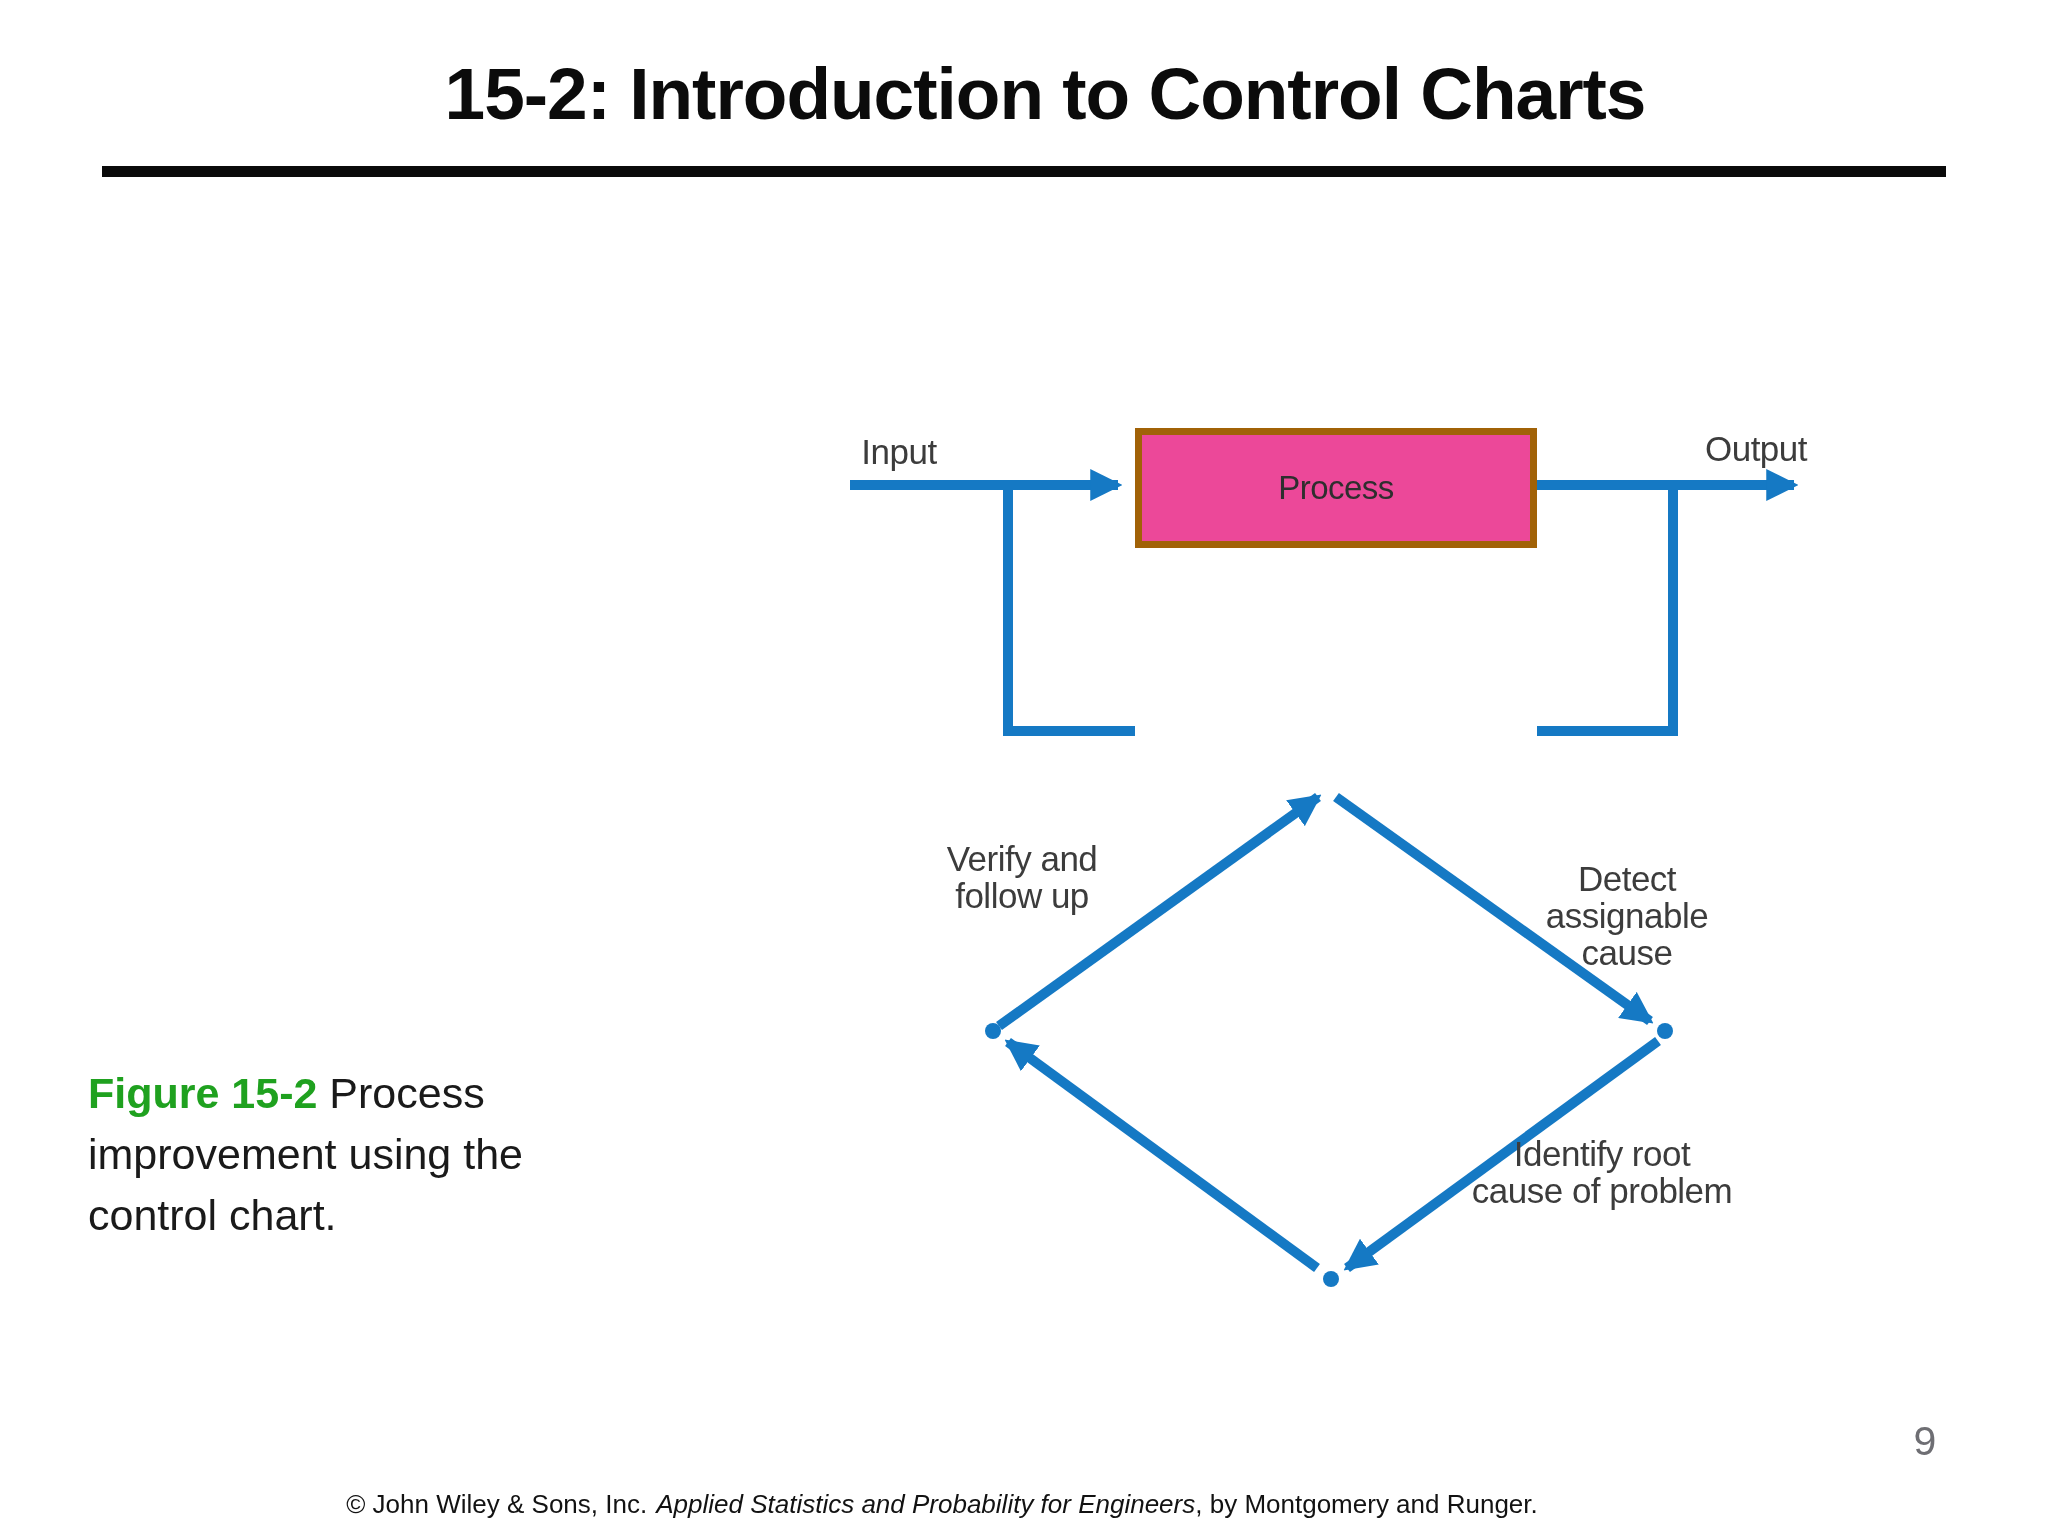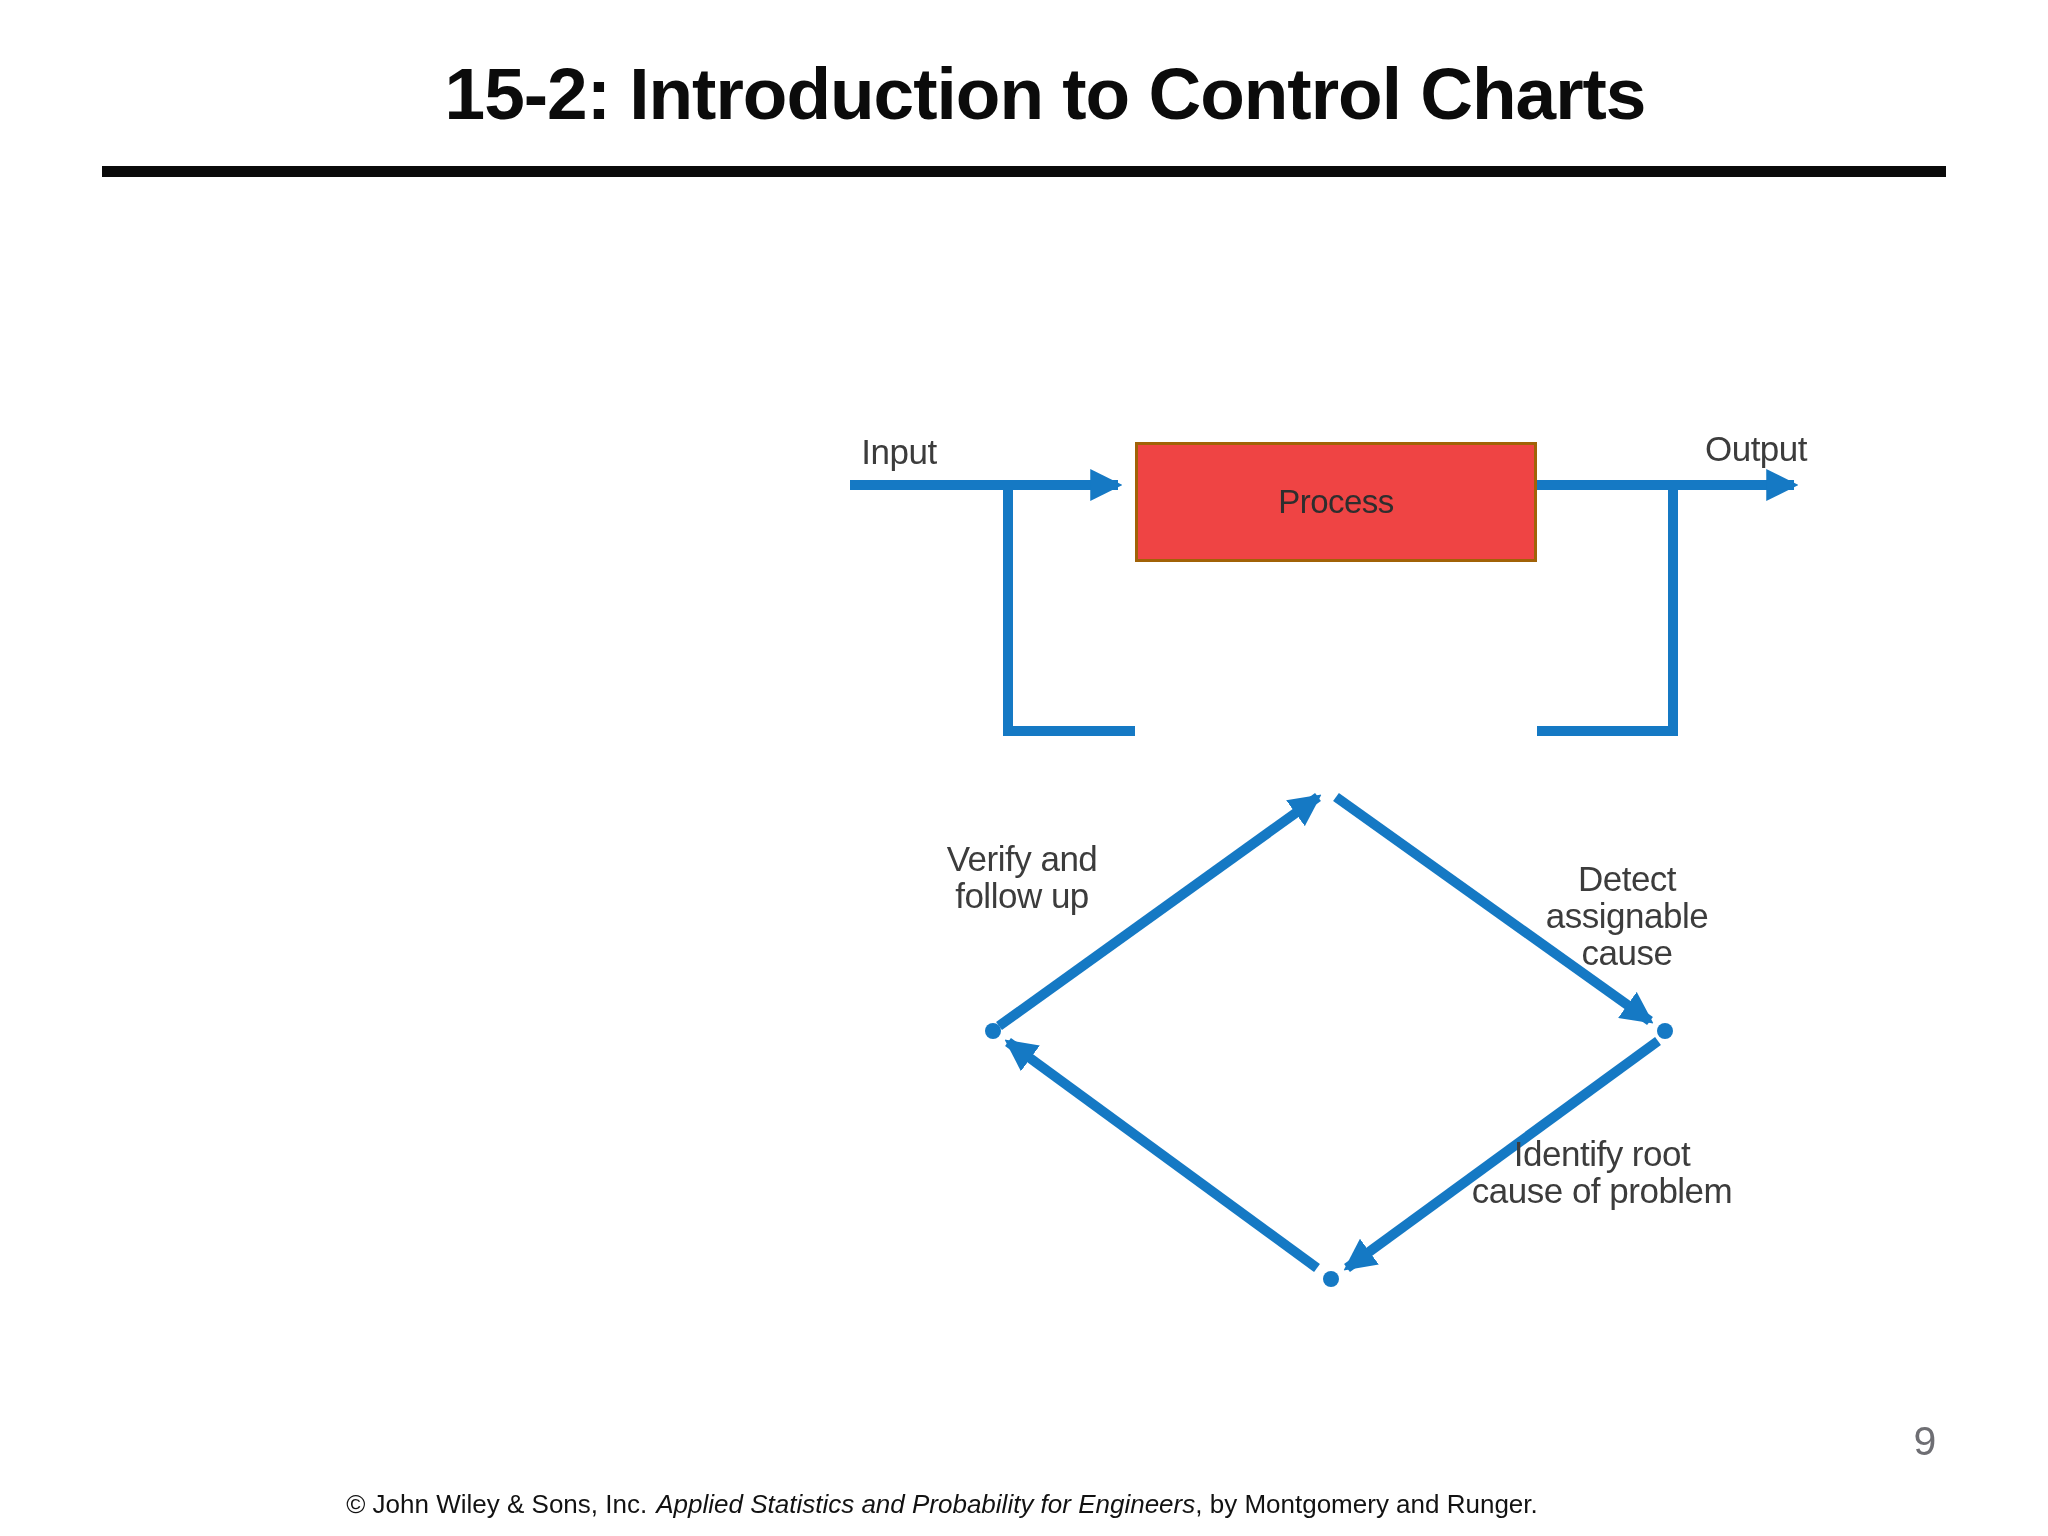--- a/index.html
+++ b/index.html
@@ -18,22 +18,22 @@
   }
   .section-heading{
     left:112px;top:268px;font-family:"Liberation Serif",serif;
     font-size:78px;font-weight:bold;color:#060606;white-space:nowrap;
   }
   .fig-label{
     color:#3c3c3c;font-size:35px;line-height:37px;letter-spacing:-0.5px;
     text-align:center;white-space:pre-line;transform:translateX(-50%);
   }
   .node-box{
-    box-sizing:border-box;background:#ef4444;border:3px solid #a16207;
-    display:flex;align-items:center;justify-content:center;margin-top:14px;
+    box-sizing:border-box;background:#ec4899;border:7px solid #a16207;
+    display:flex;align-items:center;justify-content:center;
   }
   .node-box .node-label{
     color:#2e2e2e;font-size:33px;letter-spacing:-0.5px;white-space:nowrap;
   }
   .box-process{left:1135px;top:428px;width:402px;height:120px;}
   .box-measurement{left:1135px;top:670px;width:402px;height:115px;}
   .caption{
     left:88px;top:1063px;width:472px;font-size:43px;line-height:61px;color:#1a1a1a;
   }
   .caption .caption-figure-label{font-weight:bold;color:#1fa11f;}
@@ -91,18 +91,19 @@
   <div class="abs fig-label" style="left:899px;top:433px;">Input</div>
   <div class="abs fig-label" style="left:1756px;top:430px;">Output</div>
   <div class="abs fig-label" style="left:1022px;top:840px;">Verify and
 follow up</div>
   <div class="abs fig-label" style="left:1627px;top:820px;margin-top:40px;">Detect
 assignable
 cause</div>
   <div class="abs fig-label" style="left:1602px;top:1135px;">Identify root
 cause of problem</div>
 
+  <div class="abs caption"><span class="caption-figure-label">Figure 15-2</span><span> Process improvement using the control chart.</span></div>
 
   <div class="abs page-number">9</div>
 
   <div class="abs footer"><span>© John Wiley &amp; Sons, Inc.</span><span class="footer-book">Applied Statistics and Probability for Engineers</span><span>, by Montgomery and Runger.</span></div>
 
 </div>
 
 </body></html>

